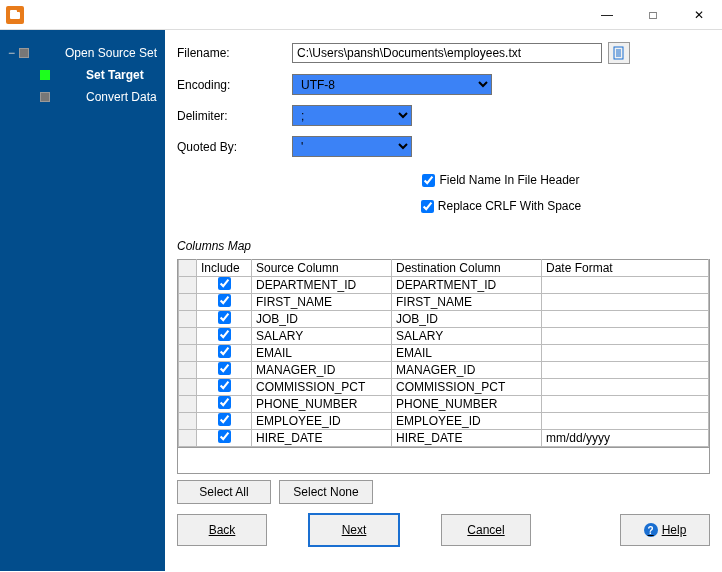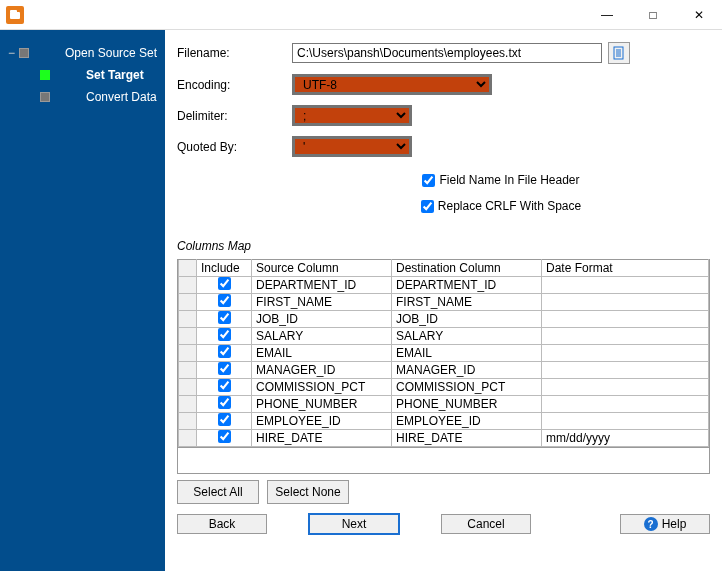--- a/index.html
+++ b/index.html
@@ -20,21 +20,21 @@
 .tree-box.active { background: #1cff1c; border-color: #1cff1c; }
 .tree-label { white-space: nowrap; margin-left: 32px; }
 .tree-node.bold .tree-label { font-weight: bold; }
 .tree-children { margin-left: 18px; }
 
 .content { flex: 1; background: #fff; padding: 12px 12px 8px 12px; display: flex; flex-direction: column; }
 
 .form-row { display: flex; align-items: center; margin-bottom: 10px; }
 .form-row .lbl { width: 115px; }
 .form-row input[type=text] { width: 310px; height: 20px; border: 1px solid #777; padding: 1px 4px; }
-.form-row select { height: 21px; border: 3px solid #737373; background: #c2410c; padding: 0 4px; }
+.form-row select { height: 21px; border: 1px solid #737373; background: #3b82f6; padding: 0 4px; }
 .form-row select.enc { width: 200px; }
 .form-row select.small { width: 120px; }
 .file-btn { width: 22px; height: 22px; margin-left: 6px; border: 1px solid #999; background: #f0f0f0; display: flex; align-items: center; justify-content: center; cursor: pointer; }
 
 .check-row { display: flex; align-items: center; margin: 6px 0 6px 115px; gap: 4px; justify-content: center; }
 .check-row input { margin: 0; }
 
 .section-lbl { margin: 20px 0 6px 0; font-style: italic; }
 
 .table-wrap { border: 1px solid #999; border-top: none; flex: 0 0 auto; }
@@ -43,24 +43,24 @@
 th { background: #fff; font-weight: normal; border-top: 1px solid #999; }
 th.rowh, td.rowh { width: 18px; background: #f0f0f0; }
 td.inc { width: 55px; text-align: center; }
 th.inc { width: 55px; }
 td.inc input { margin: 0; }
 th.src, td.src { width: 140px; }
 th.dst, td.dst { width: 150px; }
 .table-pad { height: 26px; border: 1px solid #999; border-top: none; background: #fff; }
 
 .sel-btns { margin-top: 6px; display: flex; gap: 8px; }
-.sel-btns button { width: 82px; height: 24px; border: 1px solid #999; background: #f0f0f0; cursor: pointer; }
+.sel-btns button { width: 94px; height: 24px; border: 1px solid #999; background: #f0f0f0; cursor: pointer; }
 
 .nav-bar { margin-top: 10px; display: flex; gap: 42px; align-items: center; }
-.nav-bar button { width: 90px; height: 20px; border: 1px solid #999; background: #f0f0f0; cursor: pointer; }
+.nav-bar button { width: 90px; height: 32px; border: 1px solid #999; background: #f0f0f0; cursor: pointer; text-decoration: underline; }
 .nav-bar button.primary { outline: 2px solid #1a6fd1; outline-offset: -1px; }
 .nav-bar .help-spacer { flex: 1; }
 .nav-bar .help { display: flex; align-items: center; justify-content: center; gap: 4px; }
 .help-icon { width: 14px; height: 14px; border-radius: 50%; background: #1a6fd1; color: #fff; display: flex; align-items: center; justify-content: center; font-size: 10px; font-weight: bold; }
 </style>
 </head>
 <body>
 
 <div class="titlebar">
   <div class="app-icon">

